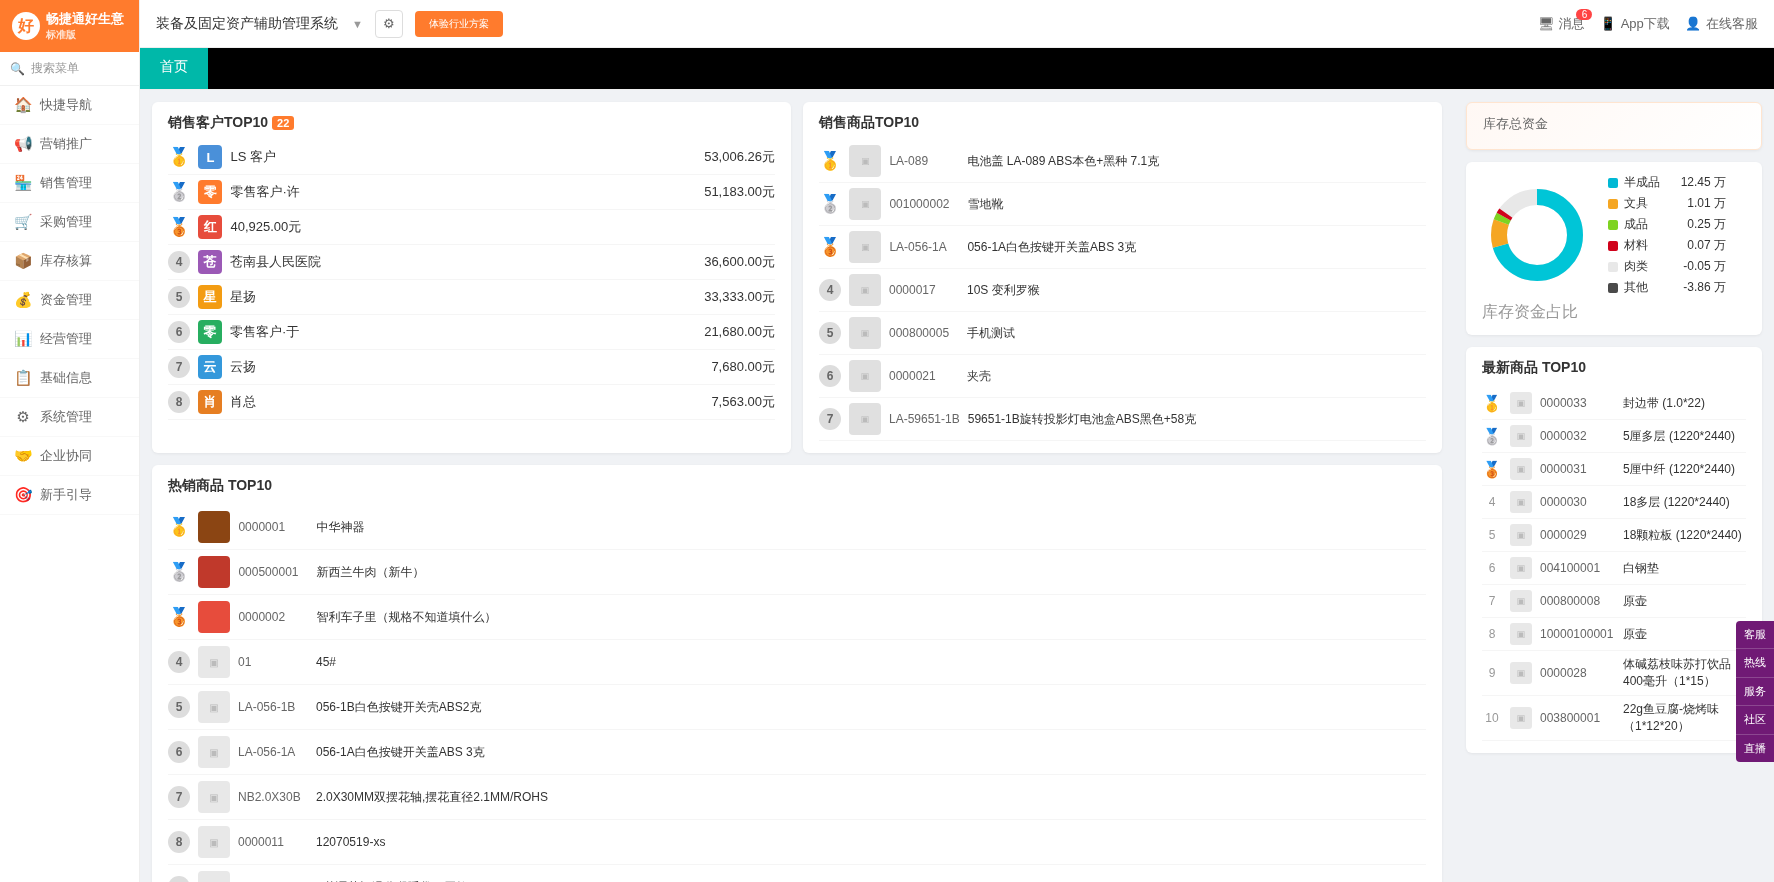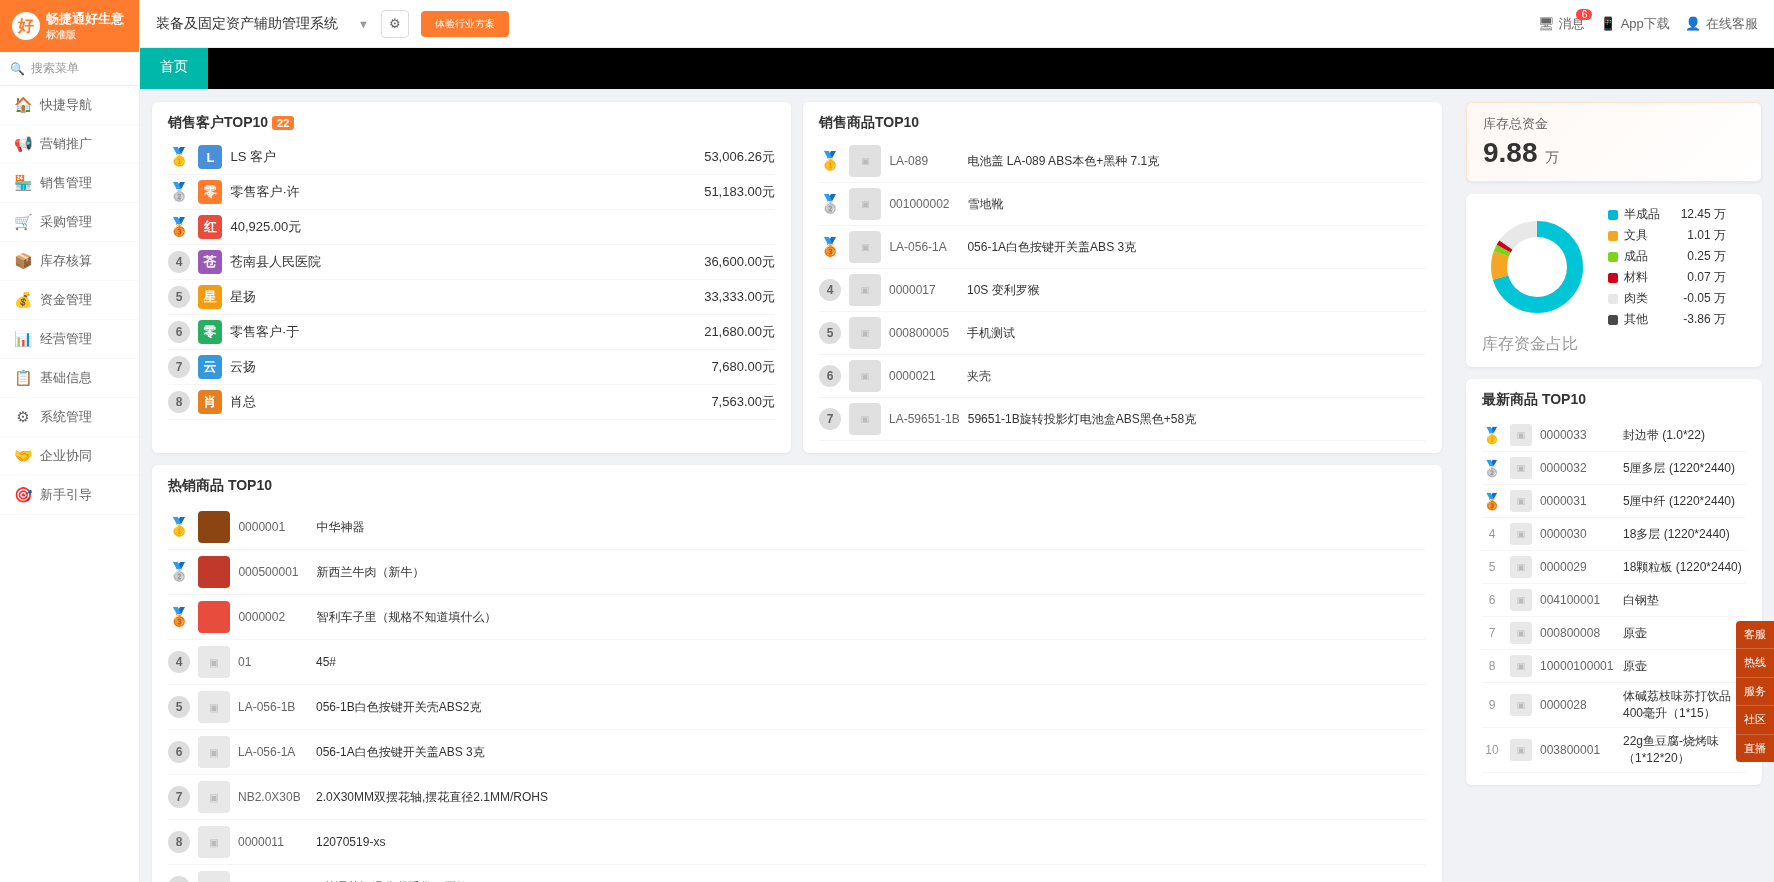--- a/index.html
+++ b/index.html
@@ -63,21 +63,21 @@
       height: 48px;
       background: #fff;
       border-bottom: 1px solid #eee;
       display: flex;
       align-items: center;
       padding: 0 16px;
       gap: 12px;
       flex-shrink: 0;
     }
     .topbar-system-name {
-      font-size: 14px; color: #333; display: flex; align-items: center; gap: 20px;
+      font-size: 14px; color: #333; display: flex; align-items: center; gap: 14px;
     }
     .topbar-system-name .arrow { color: #999; font-size: 11px; }
     .topbar-settings-btn {
       width: 28px; height: 28px; border-radius: 4px;
       border: 1px solid #ddd; display: flex; align-items: center; justify-content: center;
       cursor: pointer; color: #666;
     }
     .topbar-trial-btn {
       background: #ff7b2d; color: #fff;
       padding: 6px 14px; border-radius: 4px;
@@ -229,21 +229,21 @@
       display: flex; align-items: center; justify-content: center; color: #bbb; font-size: 9px;
       flex-shrink: 0;
     }
     .np-code { color: #666; font-size: 12px; min-width: 75px; }
     .np-name { color: #333; font-size: 12px; flex: 1; }
 
     
     .cs-float {
       position: fixed; right: 0; bottom: 120px;
       display: flex; flex-direction: column;
-      background: #c2410c; border-radius: 4px 0 0 4px;
+      background: #701a75; border-radius: 4px 0 0 4px;
       overflow: hidden; z-index: 999; margin-top: 33px;
     }
     .cs-float-item {
       padding: 6px 8px; color: #fff; font-size: 11px;
       text-align: center; border-bottom: 1px solid rgba(255,255,255,0.2);
       cursor: pointer; line-height: 1.4;
     }
     .cs-float-item:last-child { border-bottom: none; }
 
     
@@ -536,24 +536,20 @@
   </div>
           </div>
       </div>
 
     </div>
 
     <div class="right-panel">
 
       <div class="card inventory-total-card">
         <div class="inventory-total-title">库存总资金</div>
-        <div class="inventory-total-amount">
-          <span>9.88</span>
-          <span class="unit">万</span>
-        </div>
       </div>
 
       <div class="card">
         <div class="donut-container">
           <svg class="donut-svg" width="110" height="110" viewBox="0 0 110 110">
 
             <circle cx="55" cy="55" r="38" fill="none" stroke="#e8e8e8" stroke-width="16"></circle>
 
             <circle cx="55" cy="55" r="38" fill="none" stroke="#00c5d7" stroke-width="16" stroke-dasharray="168 240" stroke-dashoffset="0" transform="rotate(-90 55 55)"></circle>
 

